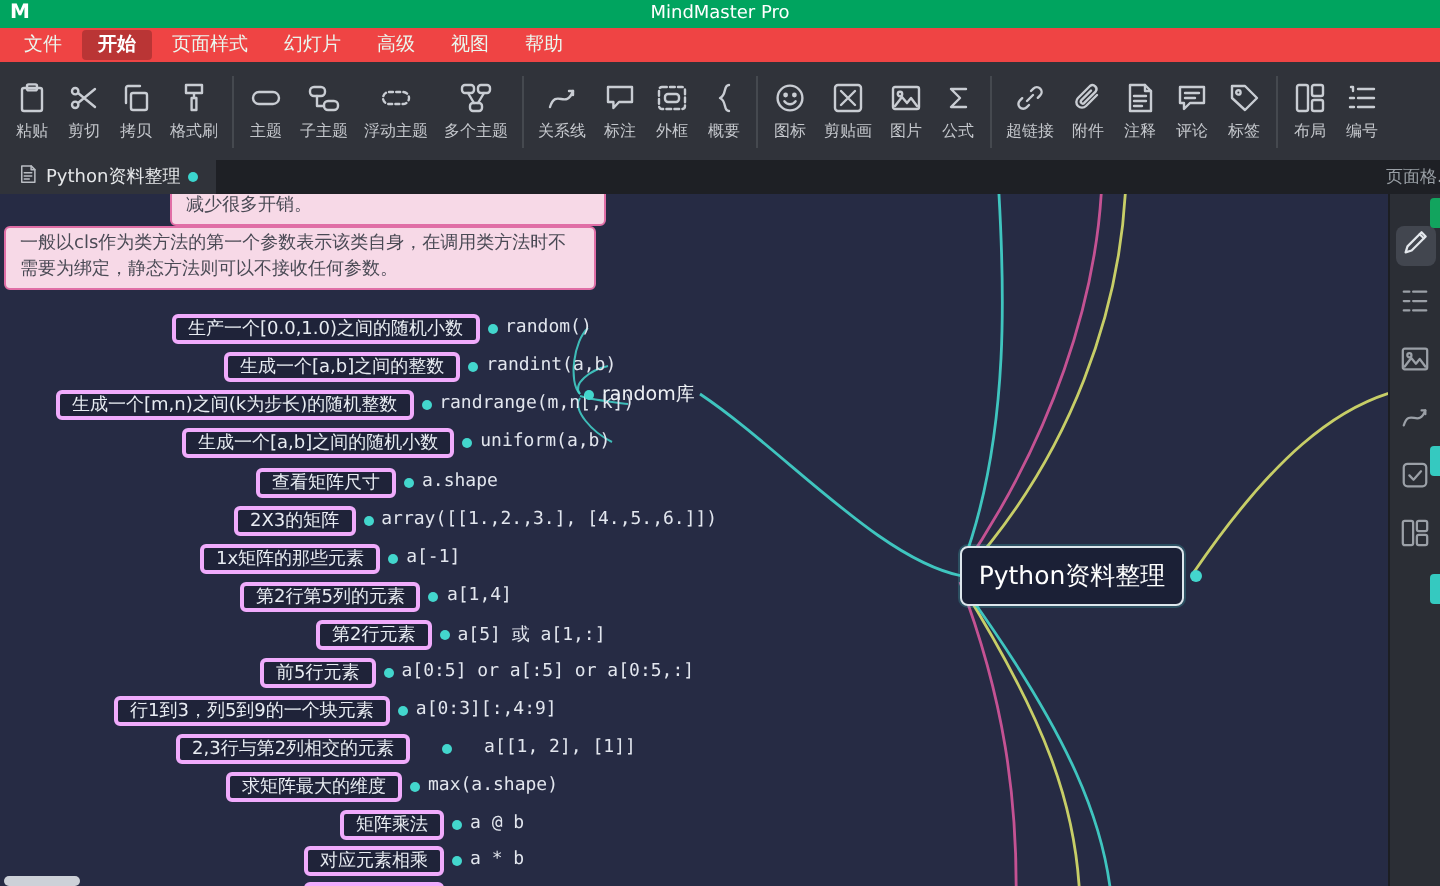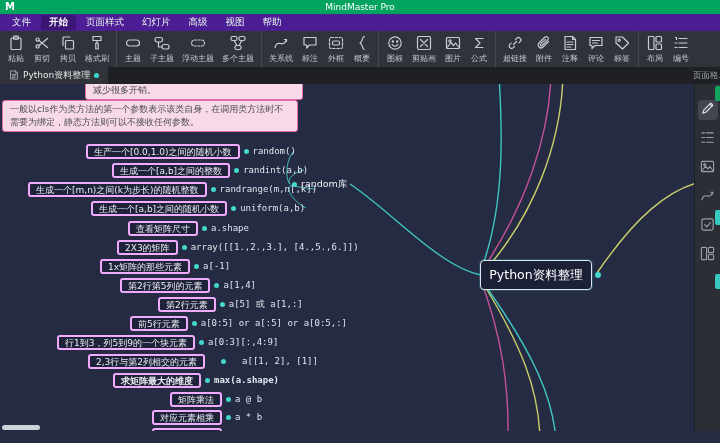--- a/index.html
+++ b/index.html
@@ -3,25 +3,25 @@
 <meta charset="utf-8">
 <style>
   *{box-sizing:border-box;margin:0;padding:0}
   html,body{width:720px;height:443px;overflow:hidden}
   body{font-family:"DejaVu Sans",sans-serif;background:#262b44}
 
   .titlebar{height:14px;background:#00a45f;position:relative;display:flex;align-items:center;padding:0 5px}
   .app-logo{color:#fff;font-weight:bold;font-size:10px;line-height:14px}
   .app-title{position:absolute;left:50%;transform:translateX(-50%);color:#fff;font-size:9px;white-space:nowrap}
 
-  .menubar{height:17px;background:#4c1d95;display:flex;align-items:center;padding:0 4px;gap:2px}
+  .menubar{height:17px;background:#ef4444;display:flex;align-items:center;padding:0 4px;gap:2px}
   .menu-item{color:#eaf7ef;font-size:9.5px;padding:1px 8px;border-radius:2px;white-space:nowrap}
   .menu-item.active{background:rgba(0,0,0,.22);color:#fff;font-weight:bold}
 
-  .toolbar{height:36px;background:#30333a;display:flex;align-items:center;padding:0 3px;overflow:hidden}
+  .toolbar{height:49px;background:#30333a;display:flex;align-items:center;padding:0 3px;overflow:hidden}
   .tb-item{display:flex;flex-direction:column;align-items:center;justify-content:center;gap:2px;padding:3px 4px;min-width:26px}
   .tb-icon{height:17px;display:flex;align-items:center}
   .tb-label{font-size:8px;color:#c4c7cc;white-space:nowrap}
   .tb-sep{width:1px;height:36px;background:#45494f;margin:0 3px;flex:none}
 
   .tabbar{height:17px;background:#1e2025;display:flex;align-items:center}
   .tab{height:17px;background:#30333a;display:flex;align-items:center;gap:4px;padding:0 9px;font-size:9px;color:#e6e8ea;white-space:nowrap}
   .tab-dot{width:5px;height:5px;border-radius:50%;background:#3bd6ce;flex:none}
   .panel-header{margin-left:auto;width:27px;font-size:8.5px;color:#9aa0a6;white-space:nowrap;overflow:hidden}
 
@@ -370,21 +370,21 @@
       <div class="mm-row" style="left: 57px; top: 250px;">
         <div class="mm-box">行1到3，列5到9的一个块元素</div>
         <span class="mm-dot"></span>
         <span class="mm-code">a[0:3][:,4:9]</span>
       </div>
       <div class="mm-row" style="left: 88px; top: 269px; gap: 12px;">
         <div class="mm-box">2,3行与第2列相交的元素</div>
         <span class="mm-dot"></span>
         <span class="mm-code">a[[1, 2], [1]]</span>
       </div>
-      <div class="mm-row" style="left: 113px; top: 288px; font-weight: bold;">
+      <div class="mm-row" style="left: 113px; top: 288px;">
         <div class="mm-box">求矩阵最大的维度</div>
         <span class="mm-dot"></span>
         <span class="mm-code">max(a.shape)</span>
       </div>
       <div class="mm-row" style="left: 170px; top: 307px;">
         <div class="mm-box">矩阵乘法</div>
         <span class="mm-dot"></span>
         <span class="mm-code">a @ b</span>
       </div>
       <div class="mm-row" style="left: 152px; top: 325px;">

